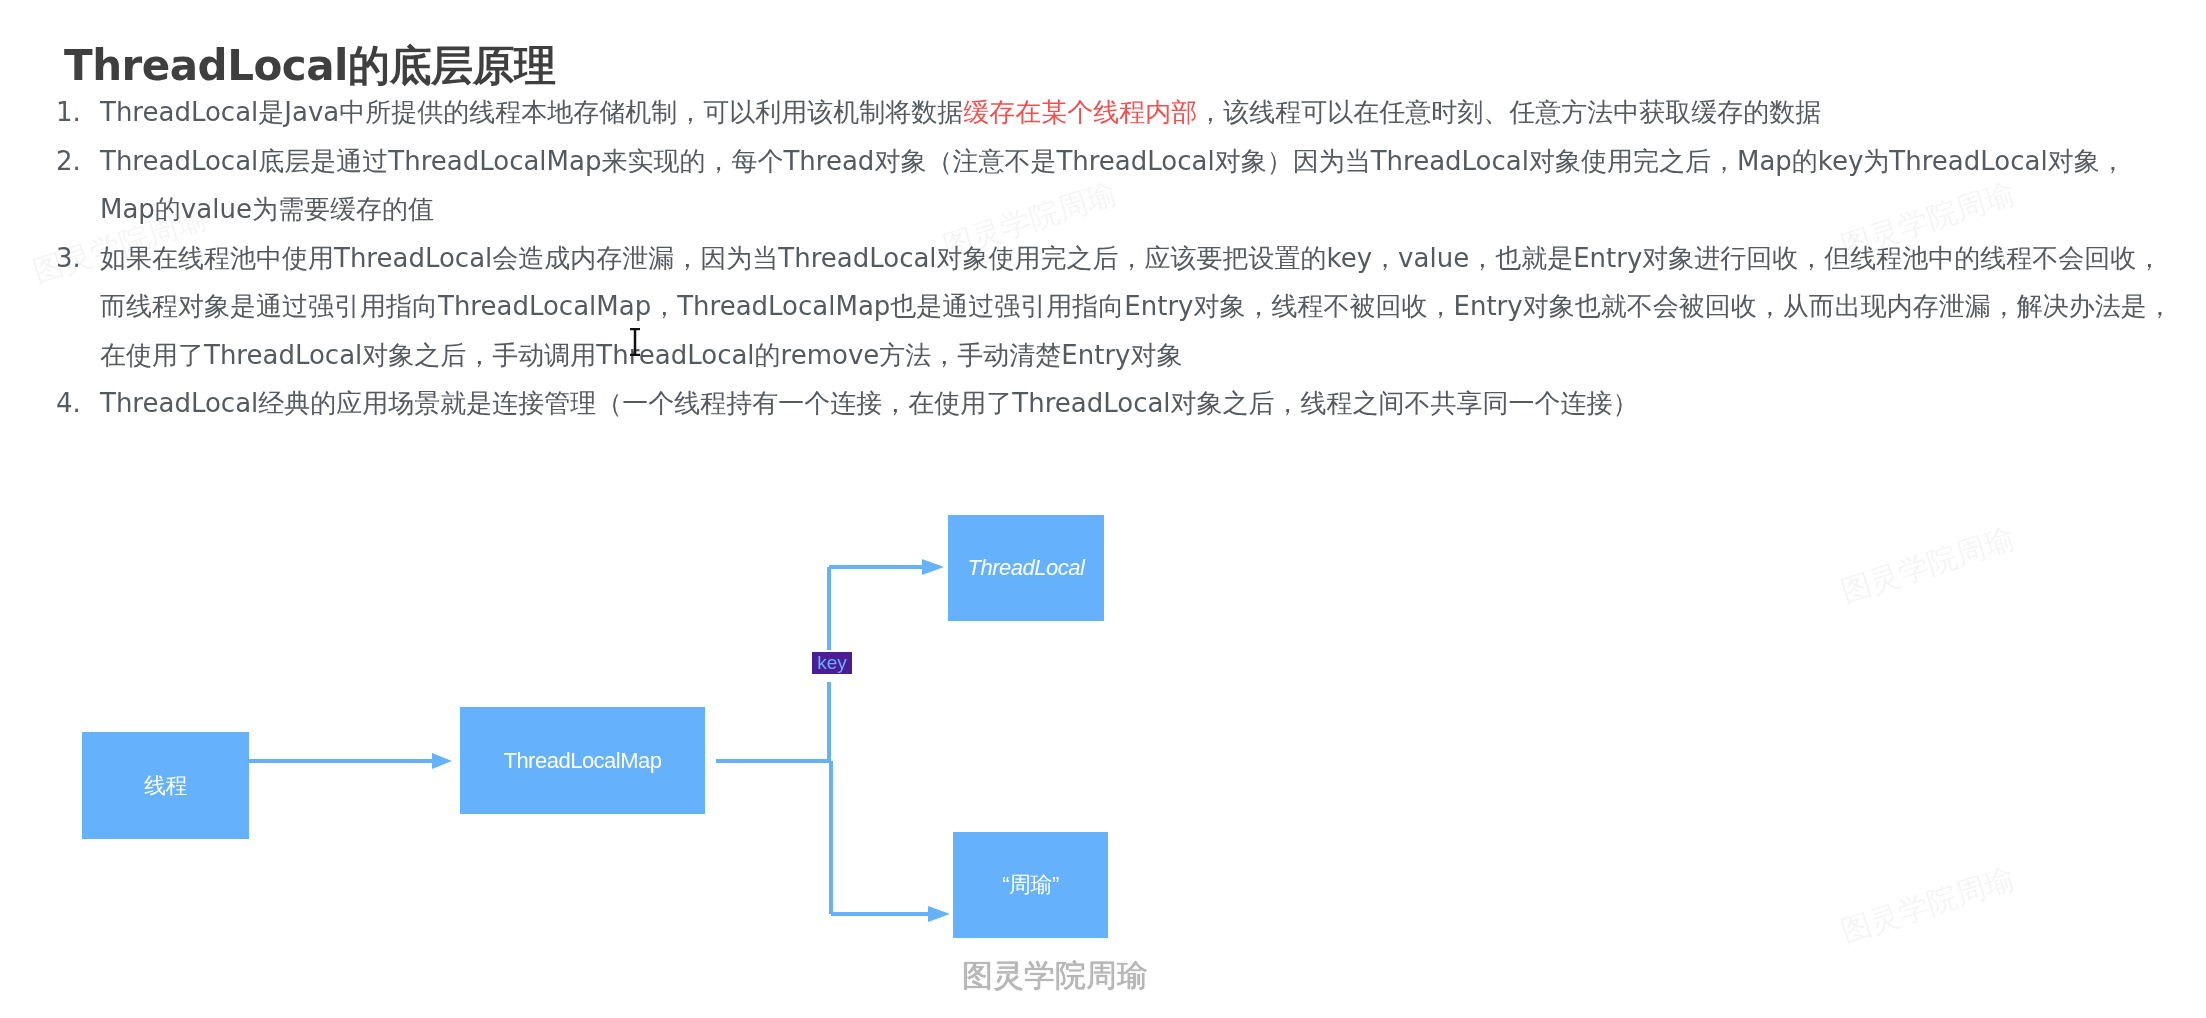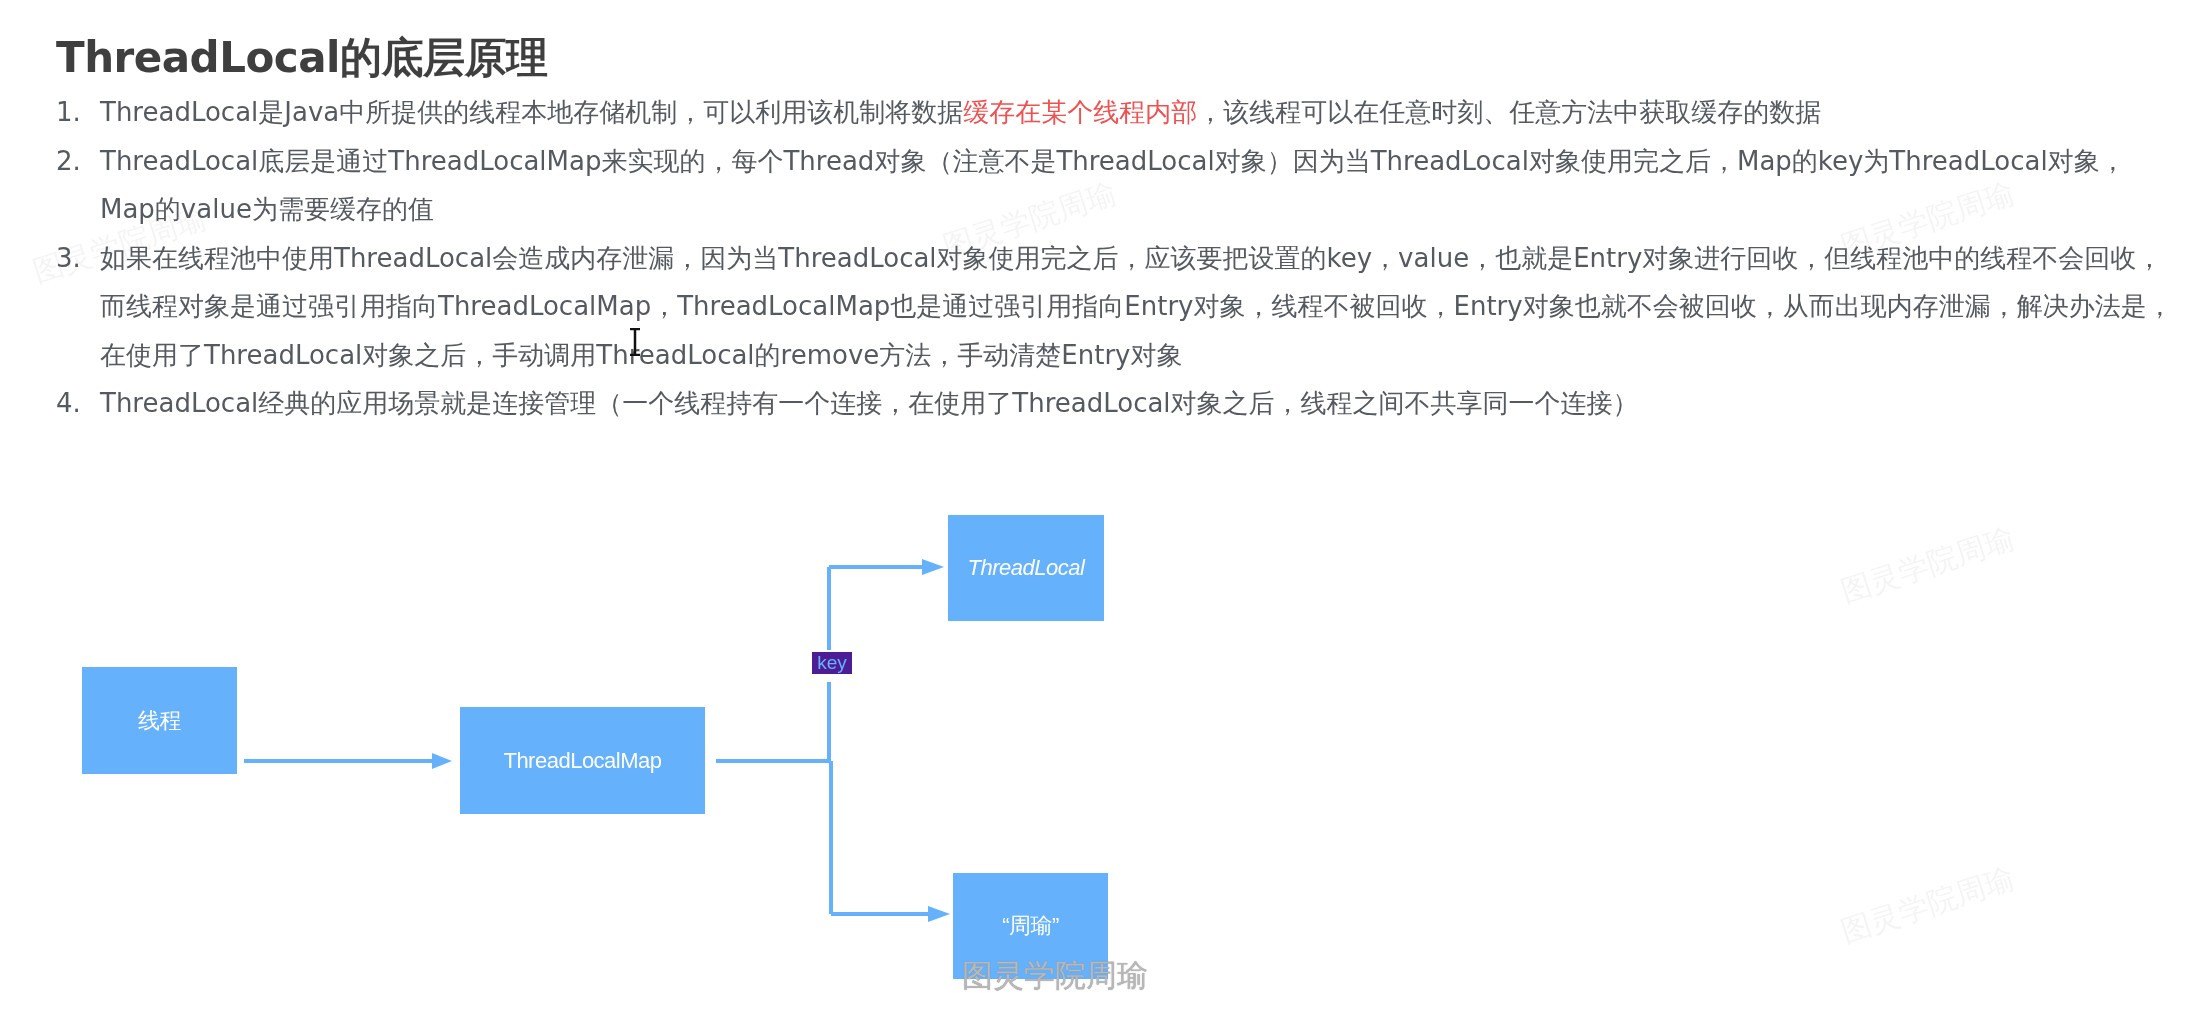--- a/index.html
+++ b/index.html
@@ -48,21 +48,21 @@
 </style>
 </head>
 <body>
 
 <div class="wm" style="left:30px; top:225px;">图灵学院周瑜</div>
 <div class="wm" style="left:940px; top:200px;">图灵学院周瑜</div>
 <div class="wm" style="left:1838px; top:200px;">图灵学院周瑜</div>
 <div class="wm" style="left:1838px; top:545px;">图灵学院周瑜</div>
 <div class="wm" style="left:1838px; top:885px;">图灵学院周瑜</div>
 
-<h1 class="title" style="margin:8px;">ThreadLocal的底层原理</h1>
+<h1 class="title" style="margin:16px;">ThreadLocal的底层原理</h1>
 
 <div class="list">
   <div class="item">
     <span class="num">1.</span>
     <span class="text"><span>ThreadLocal是Java中所提供的线程本地存储机制，可以利用该机制将数据</span><span class="red">缓存在某个线程内部</span><span>，该线程可以在任意时刻、任意方法中获取缓存的数据</span></span>
   </div>
   <div class="item">
     <span class="num">2.</span>
     <span class="text">ThreadLocal底层是通过ThreadLocalMap来实现的，每个Thread对象（注意不是ThreadLocal对象）因为当ThreadLocal对象使用完之后，Map的key为ThreadLocal对象，Map的value为需要缓存的值</span>
   </div>
@@ -90,20 +90,20 @@
     <line x1="829" y1="567" x2="926" y2="567"></line>
     <line x1="831" y1="914" x2="932" y2="914"></line>
   </g>
   <g fill="#66b1fb">
     <polygon points="432,753 452,761 432,769"></polygon>
     <polygon points="922,559 944,567 922,575"></polygon>
     <polygon points="928,906 950,914 928,922"></polygon>
   </g>
 </svg>
 
-<div class="box" style="left:82px; top:667px; width:155px; height:107px;">线程</div>
+<div class="box" style="left:82px; top:732px; width:167px; height:107px;">线程</div>
 <div class="box" style="left:460px; top:707px; width:245px; height:107px;">ThreadLocalMap</div>
 <div class="box" style="left:948px; top:515px; width:156px; height:106px;font-style:italic;">ThreadLocal</div>
-<div class="box" style="left:953px; top:873px; width:155px; height:106px;">“周瑜”</div>
+<div class="box" style="left:953px; top:832px; width:155px; height:106px;">“周瑜”</div>
 
 <div class="key">key</div>
 
 <div class="caption">图灵学院周瑜</div>
 
 </body></html>

